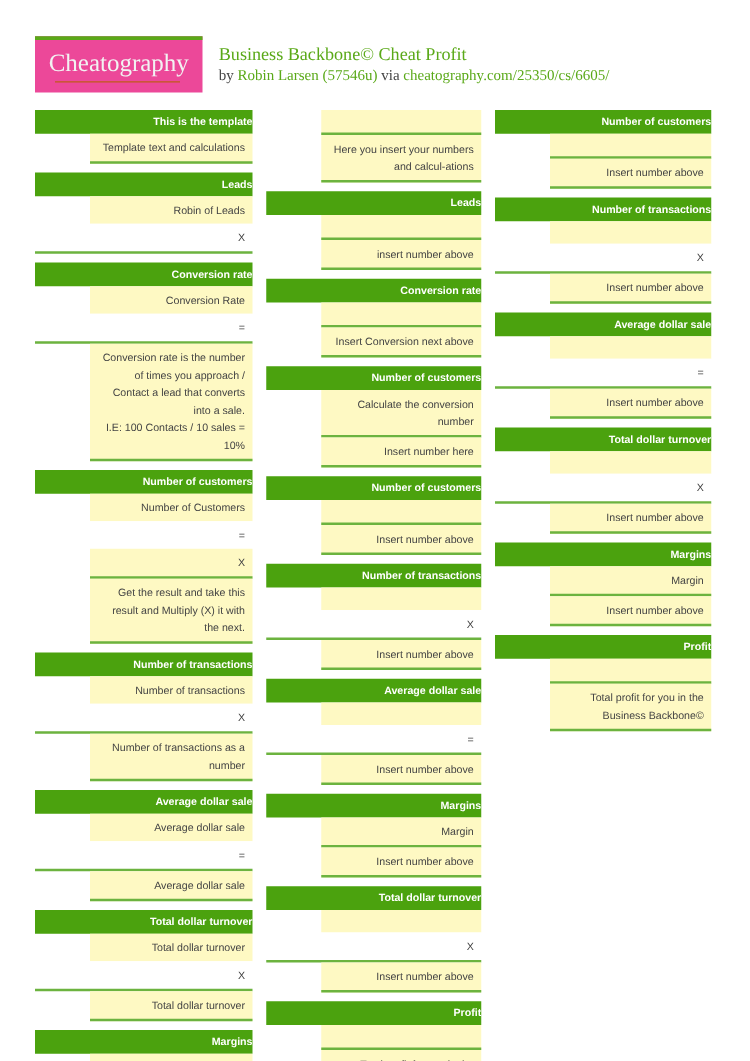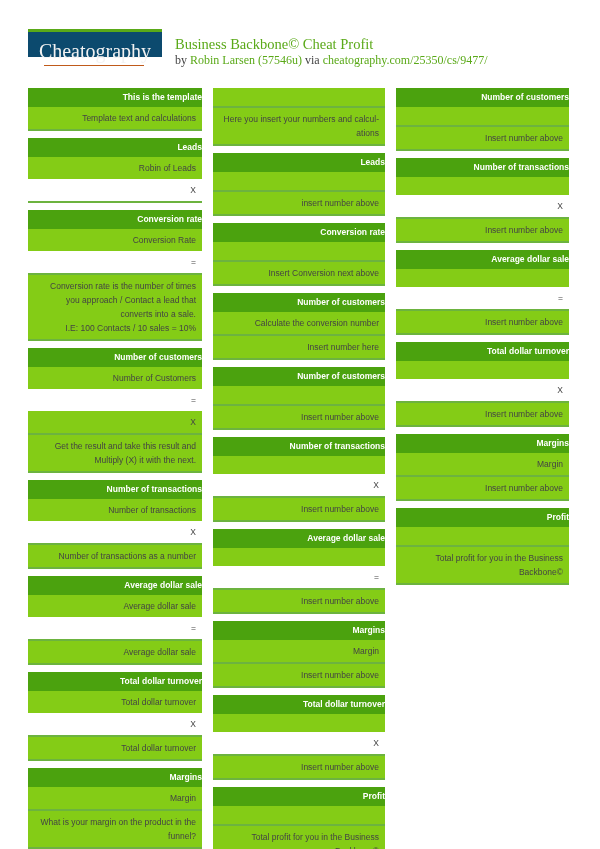--- a/index.html
+++ b/index.html
@@ -1,50 +1,50 @@
 <!DOCTYPE html>
 <html><head>
 <meta charset="utf-8">
 <style>
   html, body { margin: 0; padding: 0; background: #ffffff; }
   body { width: 600px; height: 849px; position: relative; overflow: hidden;
          font-family: "Liberation Sans", sans-serif; color: #444; }
-  .logo { position: absolute; left: 28px; top: 29px; width: 134px; height: 28px;
-          background: #0c4a6e; border-top: 3px solid #5aa918; box-sizing: border-box; }
+  .logo { position: absolute; left: 28px; top: 29px; width: 134px; height: 45px;
+          background: #ec4899; border-top: 3px solid #5aa918; box-sizing: border-box; }
   .logo-text { position: absolute; left: 0; right: 0; top: 8px; text-align: center;
                font-family: "Liberation Serif", serif; font-size: 20px; color: #f2f2f2; }
   .logo-underline { position: absolute; left: 16px; top: 33px; width: 100px; height: 1px; background: #c05a1a; }
   .title { position: absolute; left: 175px; top: 36px; font-family: "Liberation Serif", serif;
            font-size: 14.5px; color: #5aa918; }
   .byline { position: absolute; left: 175px; top: 53px; font-family: "Liberation Serif", serif;
             font-size: 12px; color: #444; }
   .byline .g { color: #5aa918; }
   .col { position: absolute; top: 88px; }
   .c1 { left: 28px; width: 174px; }
   .c2 { left: 213px; width: 172px; }
   .c3 { left: 396px; width: 173px; }
   .section { margin-bottom: 7px; text-align: right; }
   .sec-head { background: #4ba20e; color: #ffffff; font-size: 8.5px; font-weight: bold;
               height: 19px; line-height: 19px; padding-left: 6px; }
   .row { font-size: 8.5px; color: #444; padding: 4px 6px; line-height: 14px; min-height: 10px; }
-  .row.tint { background: #84cc16; }
+  .row.tint { background: #fef9c3; margin-left: 44px; }
   .row.white { background: #ffffff; }
   .row.empty { height: 10px; }
   .row.line { border-bottom: 2px solid #6cb33f; }
 </style>
 </head>
 <body>
 
 <div class="logo">
   <div class="logo-text">Cheatography</div>
   <div class="logo-underline"></div>
 </div>
 <div class="title">Business Backbone© Cheat Profit</div>
 <div class="byline">
-  <span>by </span><span class="g">Robin Larsen (57546u)</span><span> via </span><span class="g">cheatography.com/25350/cs/9477/</span>
+  <span>by </span><span class="g">Robin Larsen (57546u)</span><span> via </span><span class="g">cheatography.com/25350/cs/6605/</span>
 </div>
 
 <div class="col c1">
     <div class="section">
       <div class="sec-head">This is the template</div>
       <div class="row tint line">Template text and calculations</div>
     </div>
     <div class="section">
       <div class="sec-head">Leads</div>
       <div class="row tint">Robin of Leads</div>

